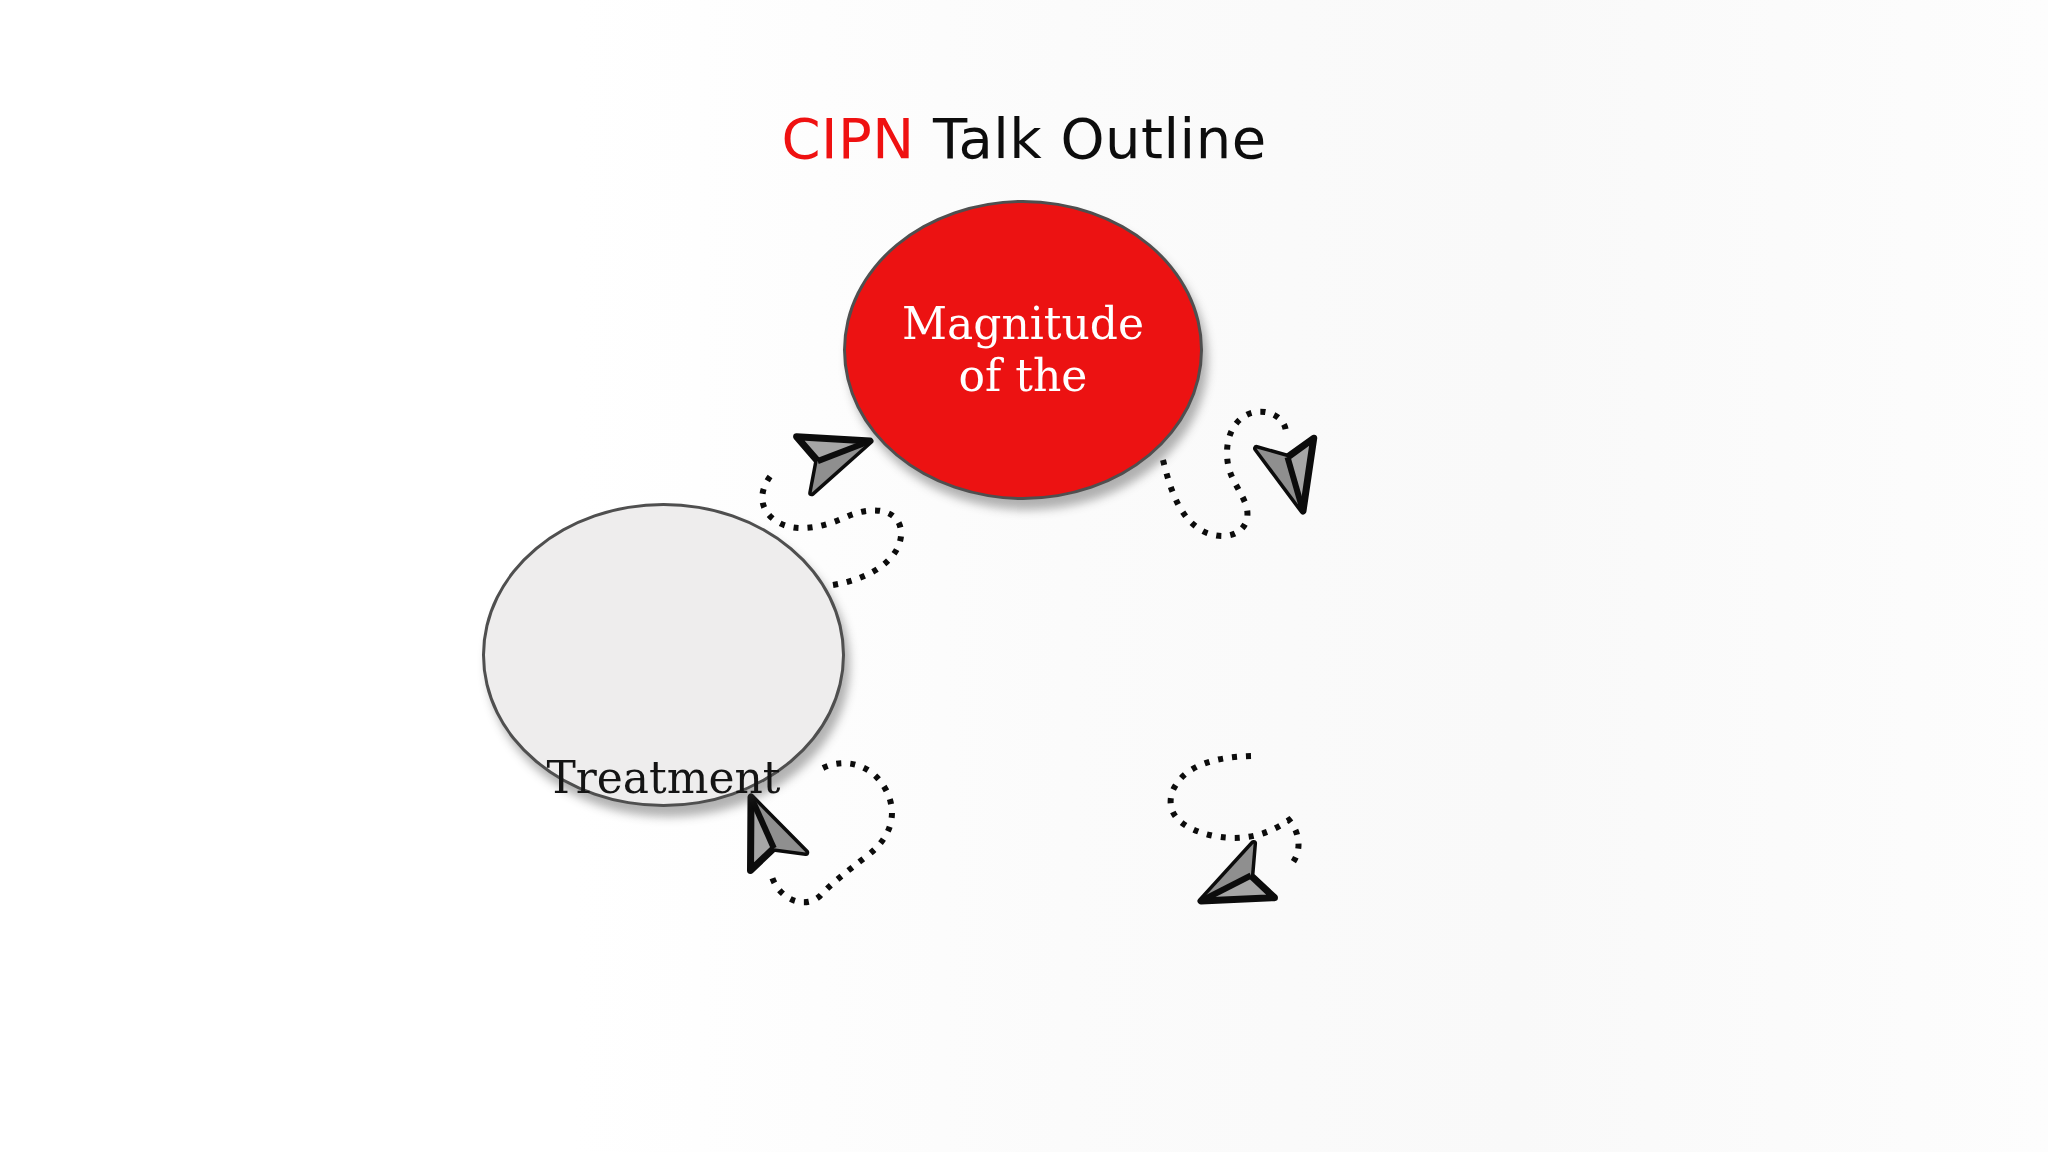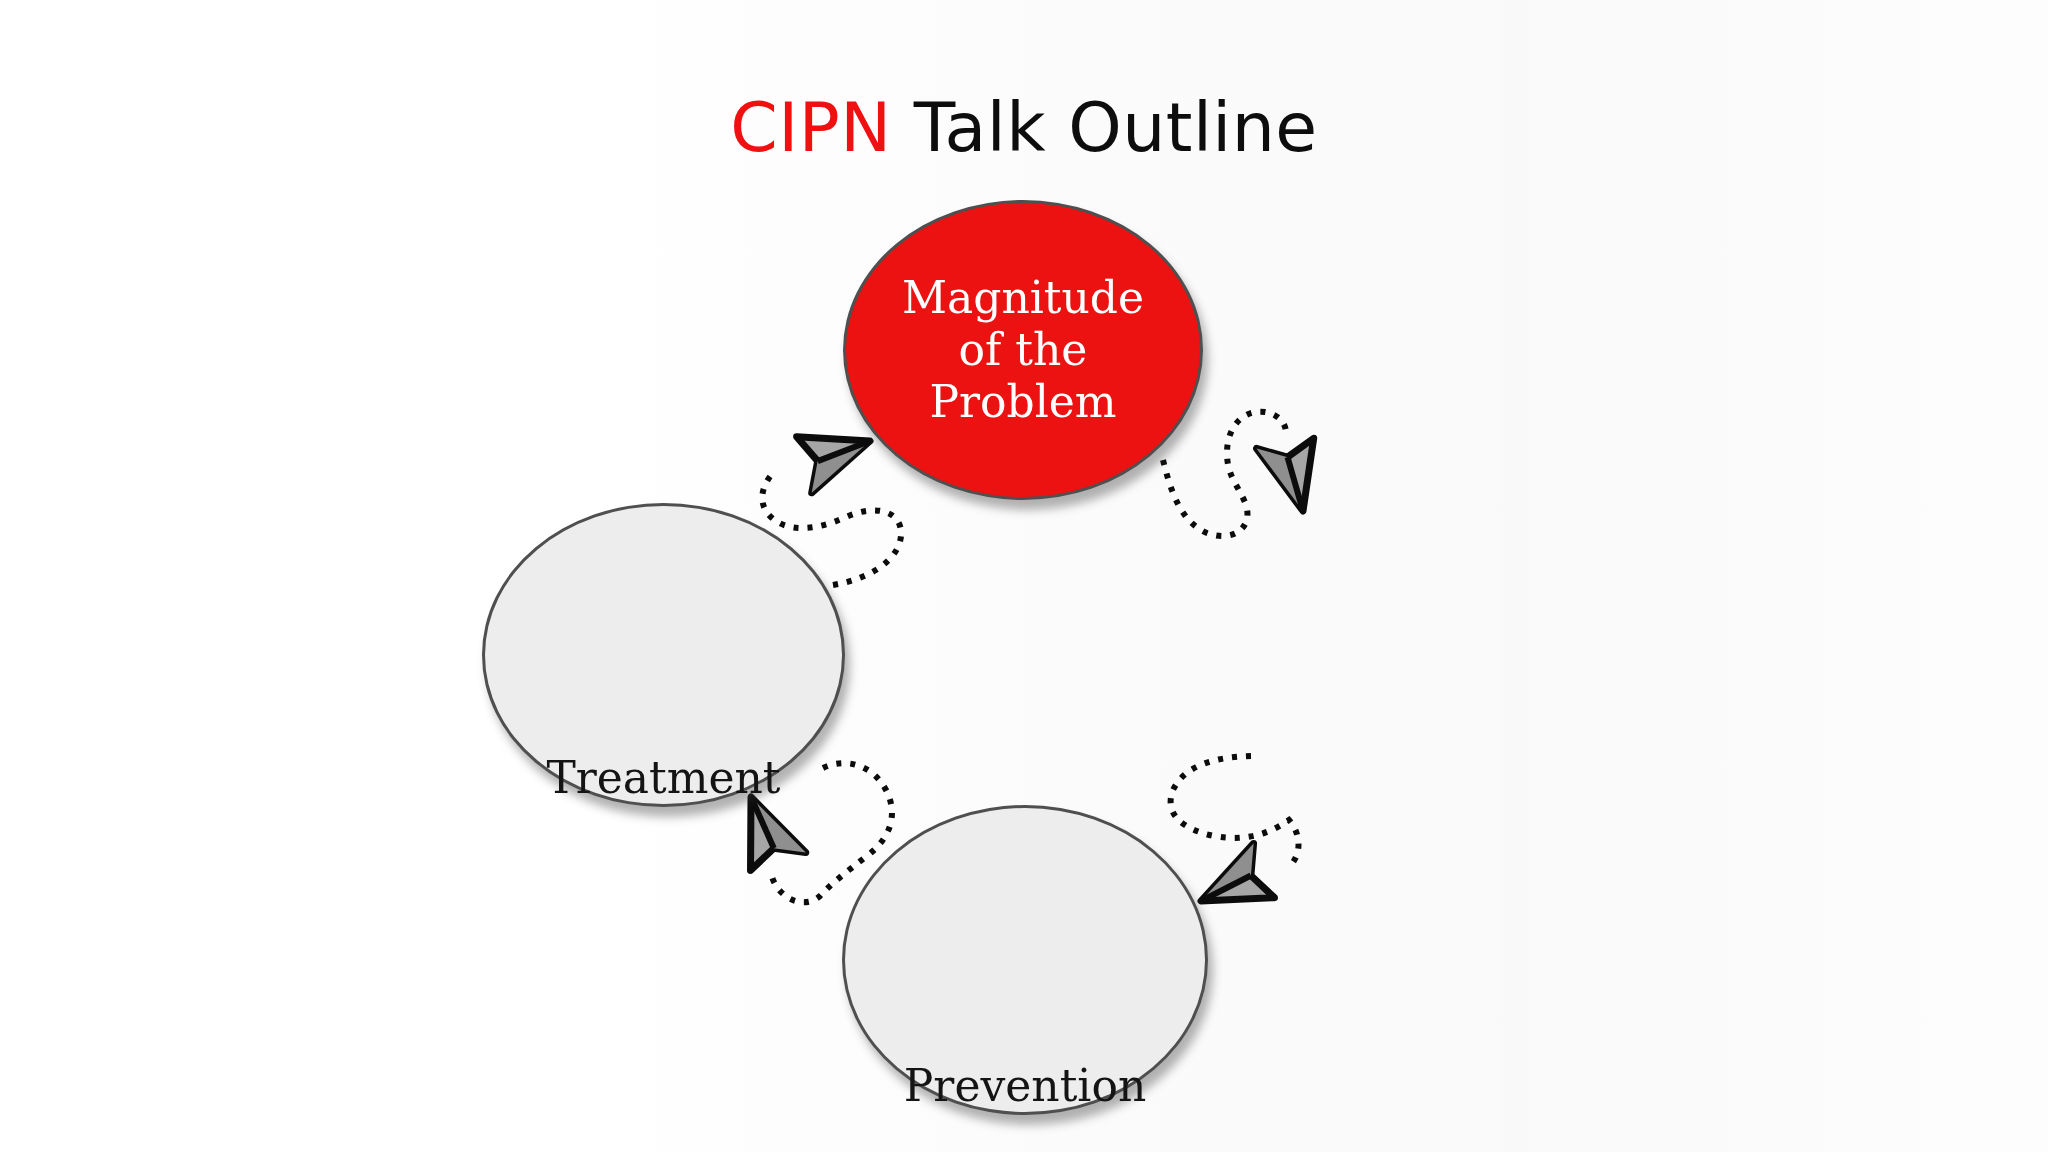--- a/index.html
+++ b/index.html
@@ -10,25 +10,25 @@
   .slide {
     position: relative;
     width: 2048px;
     height: 1152px;
     overflow: hidden;
     background: linear-gradient(90deg, #ffffff 0%, #ffffff 28%, #fbfbfb 52%, #f9f9f9 74%, #fdfdfd 100%);
     font-family: "DejaVu Sans", "Liberation Sans", sans-serif;
   }
   .title {
     position: absolute;
-    top: 94px;
+    top: 111px;
     left: 0;
     width: 100%;
     text-align: center;
-    font-size: 68px;
+    font-size: 56px;
     line-height: 1;
     letter-spacing: 0.5px;
     color: #0d0d0d;
     white-space: pre;
   }
   .title .accent { color: #ef1111; }
   .connector-layer {
     position: absolute;
     left: 0;
     top: 0;
@@ -95,25 +95,21 @@
     <g transform="translate(751,797) rotate(-112)">
       <polygon points="0,0 -68,-28 -56,2 -72,30" fill="#a6a6a6" stroke="#0c0c0c" stroke-width="7" stroke-linejoin="round"></polygon>
       <polygon points="0,0 -56,2 -72,30" fill="#8f8f8f"></polygon>
       <line x1="0" y1="0" x2="-56" y2="2" stroke="#0c0c0c" stroke-width="6"></line>
     </g>
   </svg>
 
   <div class="node node--emphasis" style="left:843px; top:200px; width:360px; height:300px;">
     <span>Magnitude</span>
     <span>of the</span>
-    <span>Problem</span>
   </div>
 
 
-  <div class="node node--plain" style="left:842px; top:805px; width:366px; height:310px;">
-    <span>Prevention</span>
-  </div>
 
   <div class="node node--plain" style="left:482px; top:503px; width:363px; height:304px;">
     <span>Treatment</span>
   </div>
 
 </div>
 
 </body></html>

